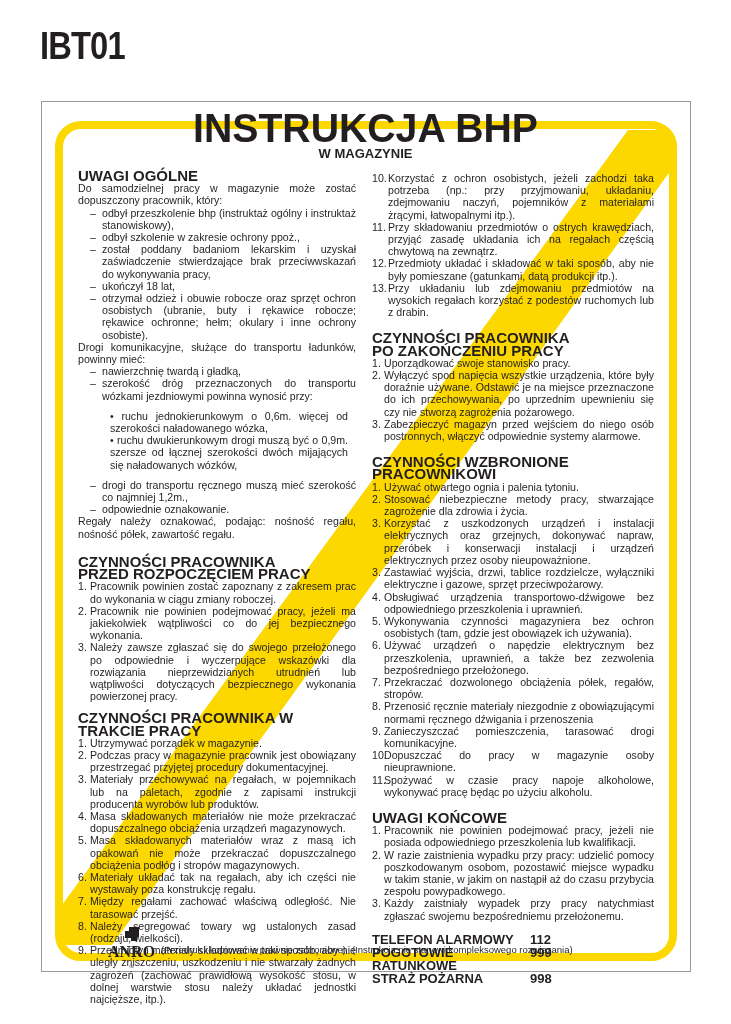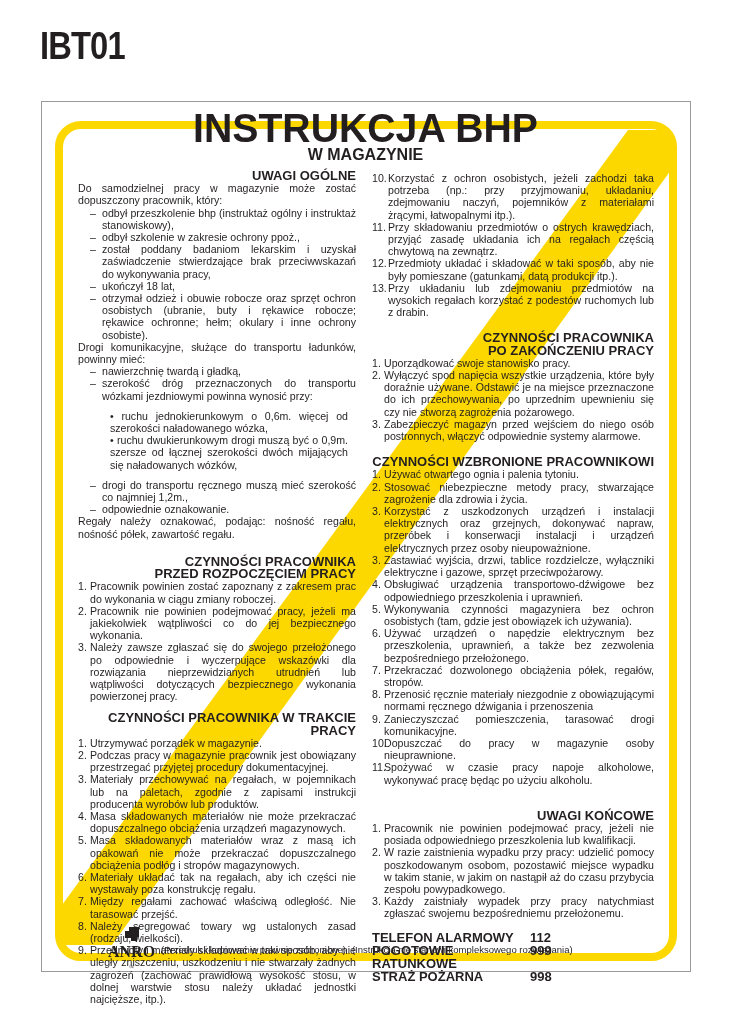--- a/index.html
+++ b/index.html
@@ -6,25 +6,25 @@
   body { width:731px; height:1024px; background:#ffffff; position:relative; overflow:hidden;
          font-family:"Liberation Sans", sans-serif; color:#231f20; }
   .code { position:absolute; left:40px; top:25px; font-size:38px; font-weight:bold; letter-spacing:-1px;
           font-family:"Liberation Sans", sans-serif; transform:scaleX(0.86); transform-origin:left top; }
   .sheet { position:absolute; left:41px; top:101px; width:648px; height:869px; border:1px solid #9a9a9a; background:#fff; }
   .frame { position:absolute; left:55px; top:121px; width:606px; height:824px; border:8px solid #fcd800;
            border-radius:26px; }
   svg.stripe { position:absolute; left:0; top:0; }
   .title { position:absolute; left:0; width:731px; top:106px; text-align:center; font-size:40px; font-weight:bold;
            letter-spacing:0px; font-family:"Liberation Sans", sans-serif; transform:scaleX(0.98); }
-  .subtitle { position:absolute; left:0; width:731px; top:146px; text-align:center; font-size:16px; font-weight:bold; }
+  .subtitle { position:absolute; left:0; width:731px; top:146px; text-align:center; font-size:13px; font-weight:bold; }
   .col { position:absolute; font-size:10.6px; line-height:12.2px; text-align:justify; }
   .col.left { left:78px; top:170px; width:278px; }
   .col.right { left:372px; top:172px; width:282px; }
-  h3 { margin:0; font-size:13px; font-weight:bold; text-align:right; line-height:12.2px; }
+  h3 { margin:0; font-size:15px; font-weight:bold; text-align:left; line-height:12.2px; }
   .sec { margin-top:10px; }
   p { margin:0; }
   ul.dash { list-style:none; margin:0; padding:0 0 0 12px; }
   ul.dash > li { position:relative; padding-left:12px; }
   ul.dash > li::before { content:"–"; position:absolute; left:0; }
   ul.dot { list-style:none; margin:8px; padding:0 0 0 0; }
   ul.dot > li { position:relative; padding-left:0; }
   ol { margin:0; padding:0; list-style:none; }
   ol > li { position:relative; padding-left:12px; }
   ol > li .n { position:absolute; left:0; }
@@ -134,21 +134,21 @@
       <li><span class="n">5.</span><span>Wykonywania czynności magazyniera bez ochron osobistych (tam, gdzie jest obowiązek ich używania).</span></li>
       <li><span class="n">6.</span><span>Używać urządzeń o napędzie elektrycznym bez przeszkolenia, uprawnień, a także bez zezwolenia bezpośredniego przełożonego.</span></li>
       <li><span class="n">7.</span><span>Przekraczać dozwolonego obciążenia półek, regałów, stropów.</span></li>
       <li><span class="n">8.</span><span>Przenosić ręcznie materiały niezgodnie z obowiązującymi normami ręcznego dźwigania i przenoszenia</span></li>
       <li><span class="n">9.</span><span>Zanieczyszczać pomieszczenia, tarasować drogi komunikacyjne.</span></li>
       <li><span class="n">10.</span><span>Dopuszczać do pracy w magazynie osoby nieuprawnione.</span></li>
       <li><span class="n">11.</span><span>Spożywać w czasie pracy napoje alkoholowe, wykonywać pracę będąc po użyciu alkoholu.</span></li>
     </ol>
   </div>
 
-  <div class="sec" style="margin-top:24px">
+  <div class="sec" style="margin-top:14px">
     <h3>UWAGI KOŃCOWE</h3>
     <ol>
       <li><span class="n">1.</span><span>Pracownik nie powinien podejmować pracy, jeżeli nie posiada odpowiedniego przeszkolenia lub kwalifikacji.</span></li>
       <li><span class="n">2.</span><span>W razie zaistnienia wypadku przy pracy: udzielić pomocy poszkodowanym osobom, pozostawić miejsce wypadku w takim stanie, w jakim on nastąpił aż do czasu przybycia zespołu powypadkowego.</span></li>
       <li><span class="n">3.</span><span>Każdy zaistniały wypadek przy pracy natychmiast zgłaszać swojemu bezpośredniemu przełożonemu.</span></li>
     </ol>
   </div>
 
   <div class="phones">
     <div class="row">

